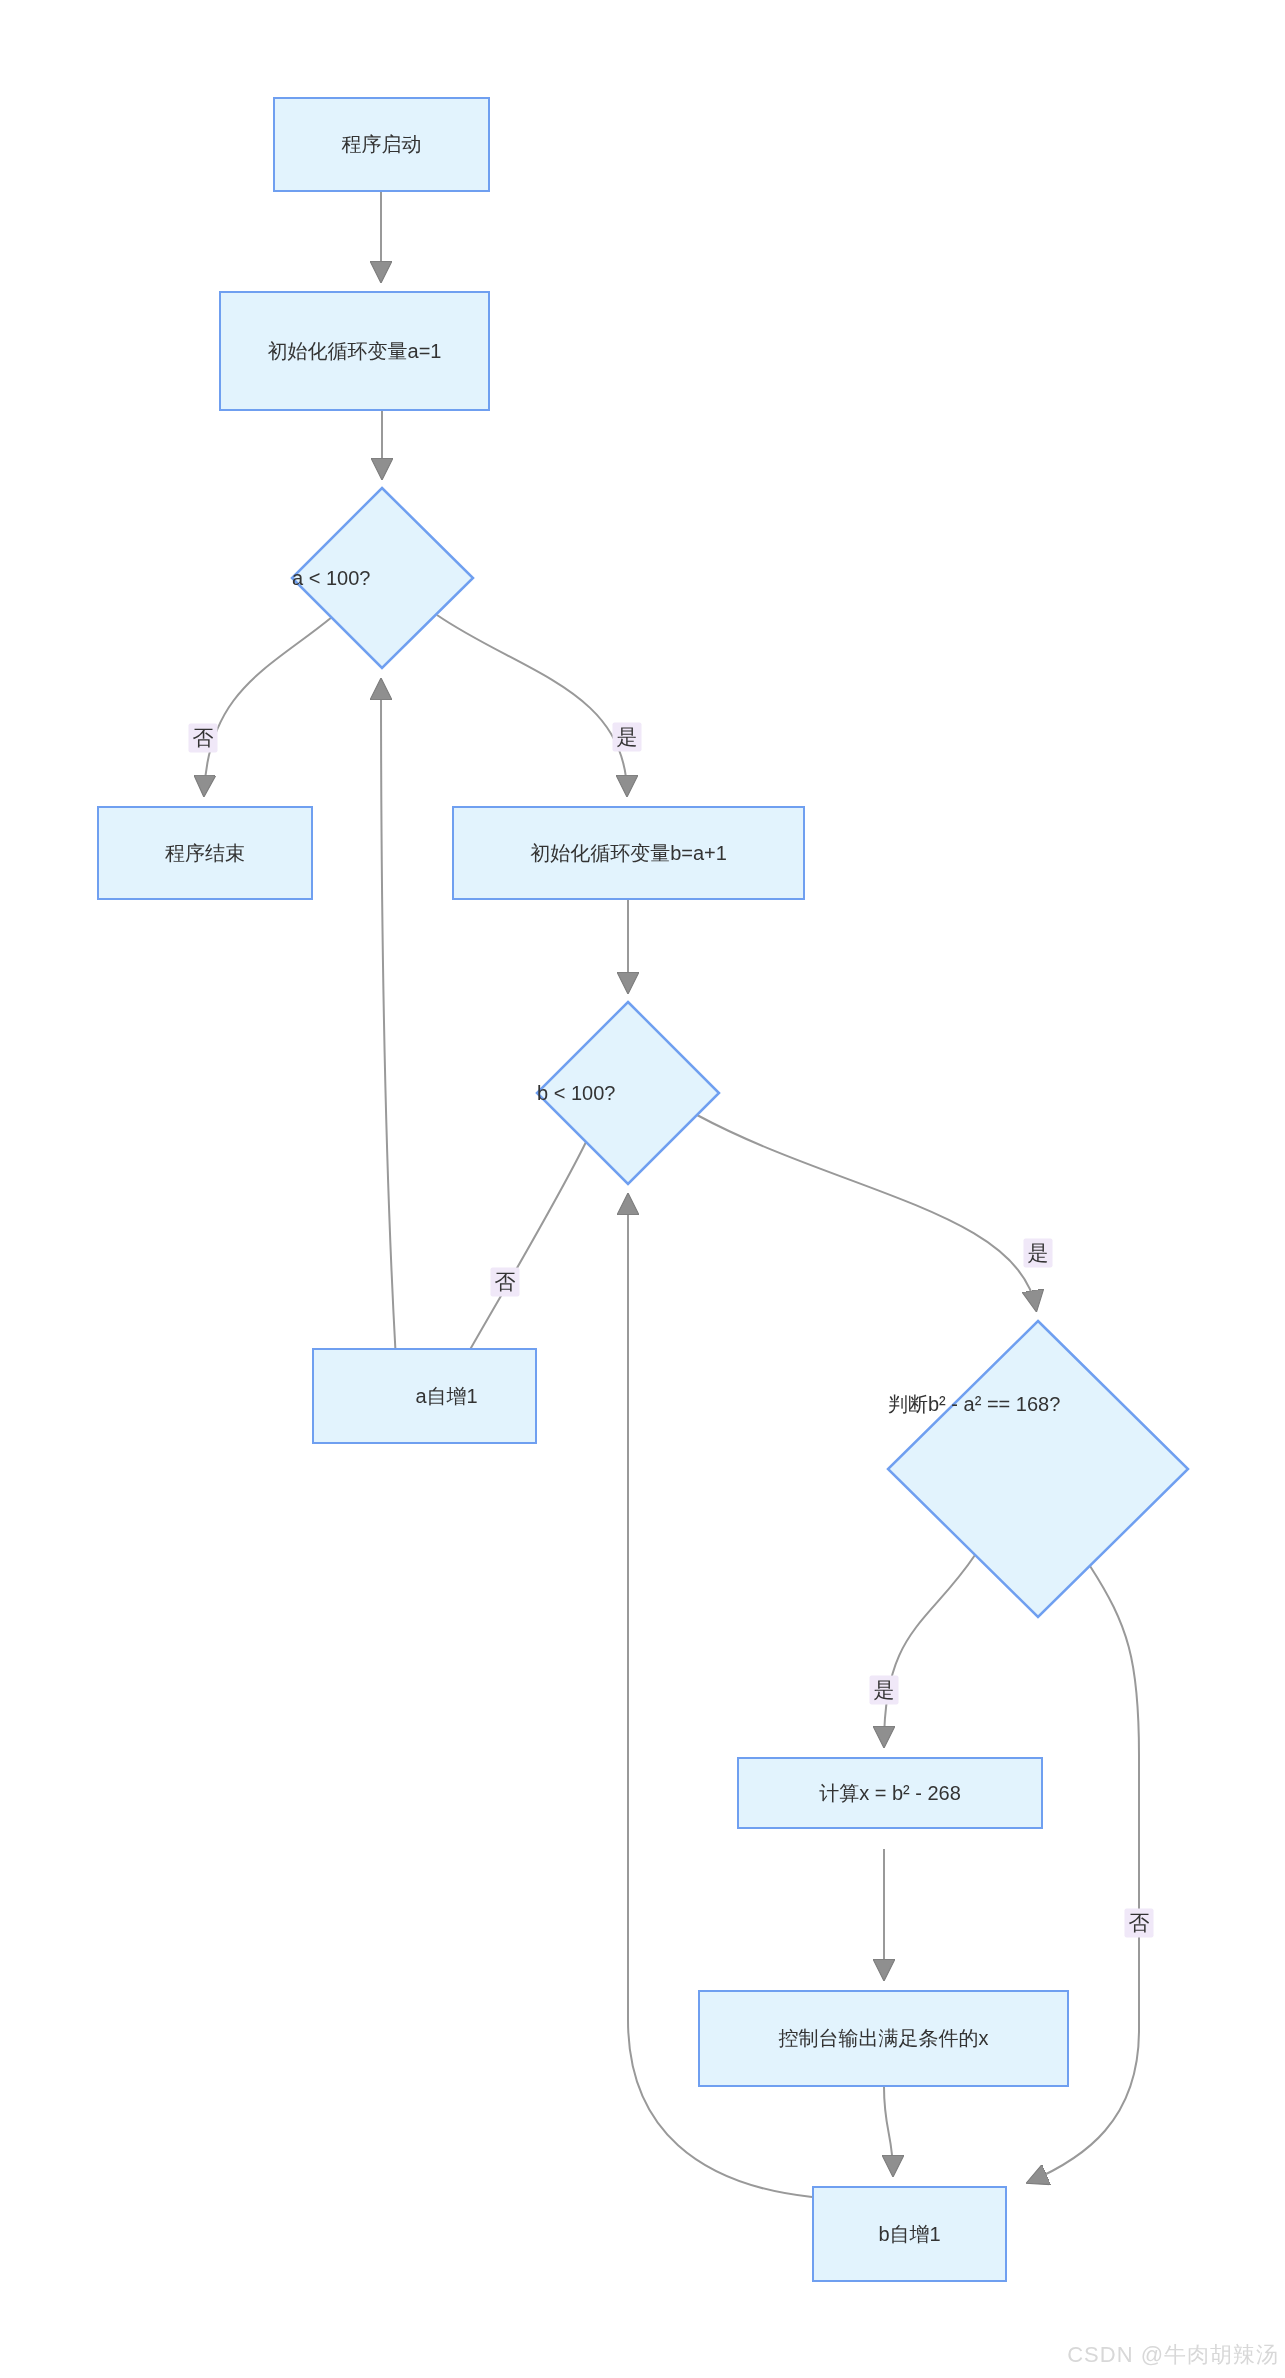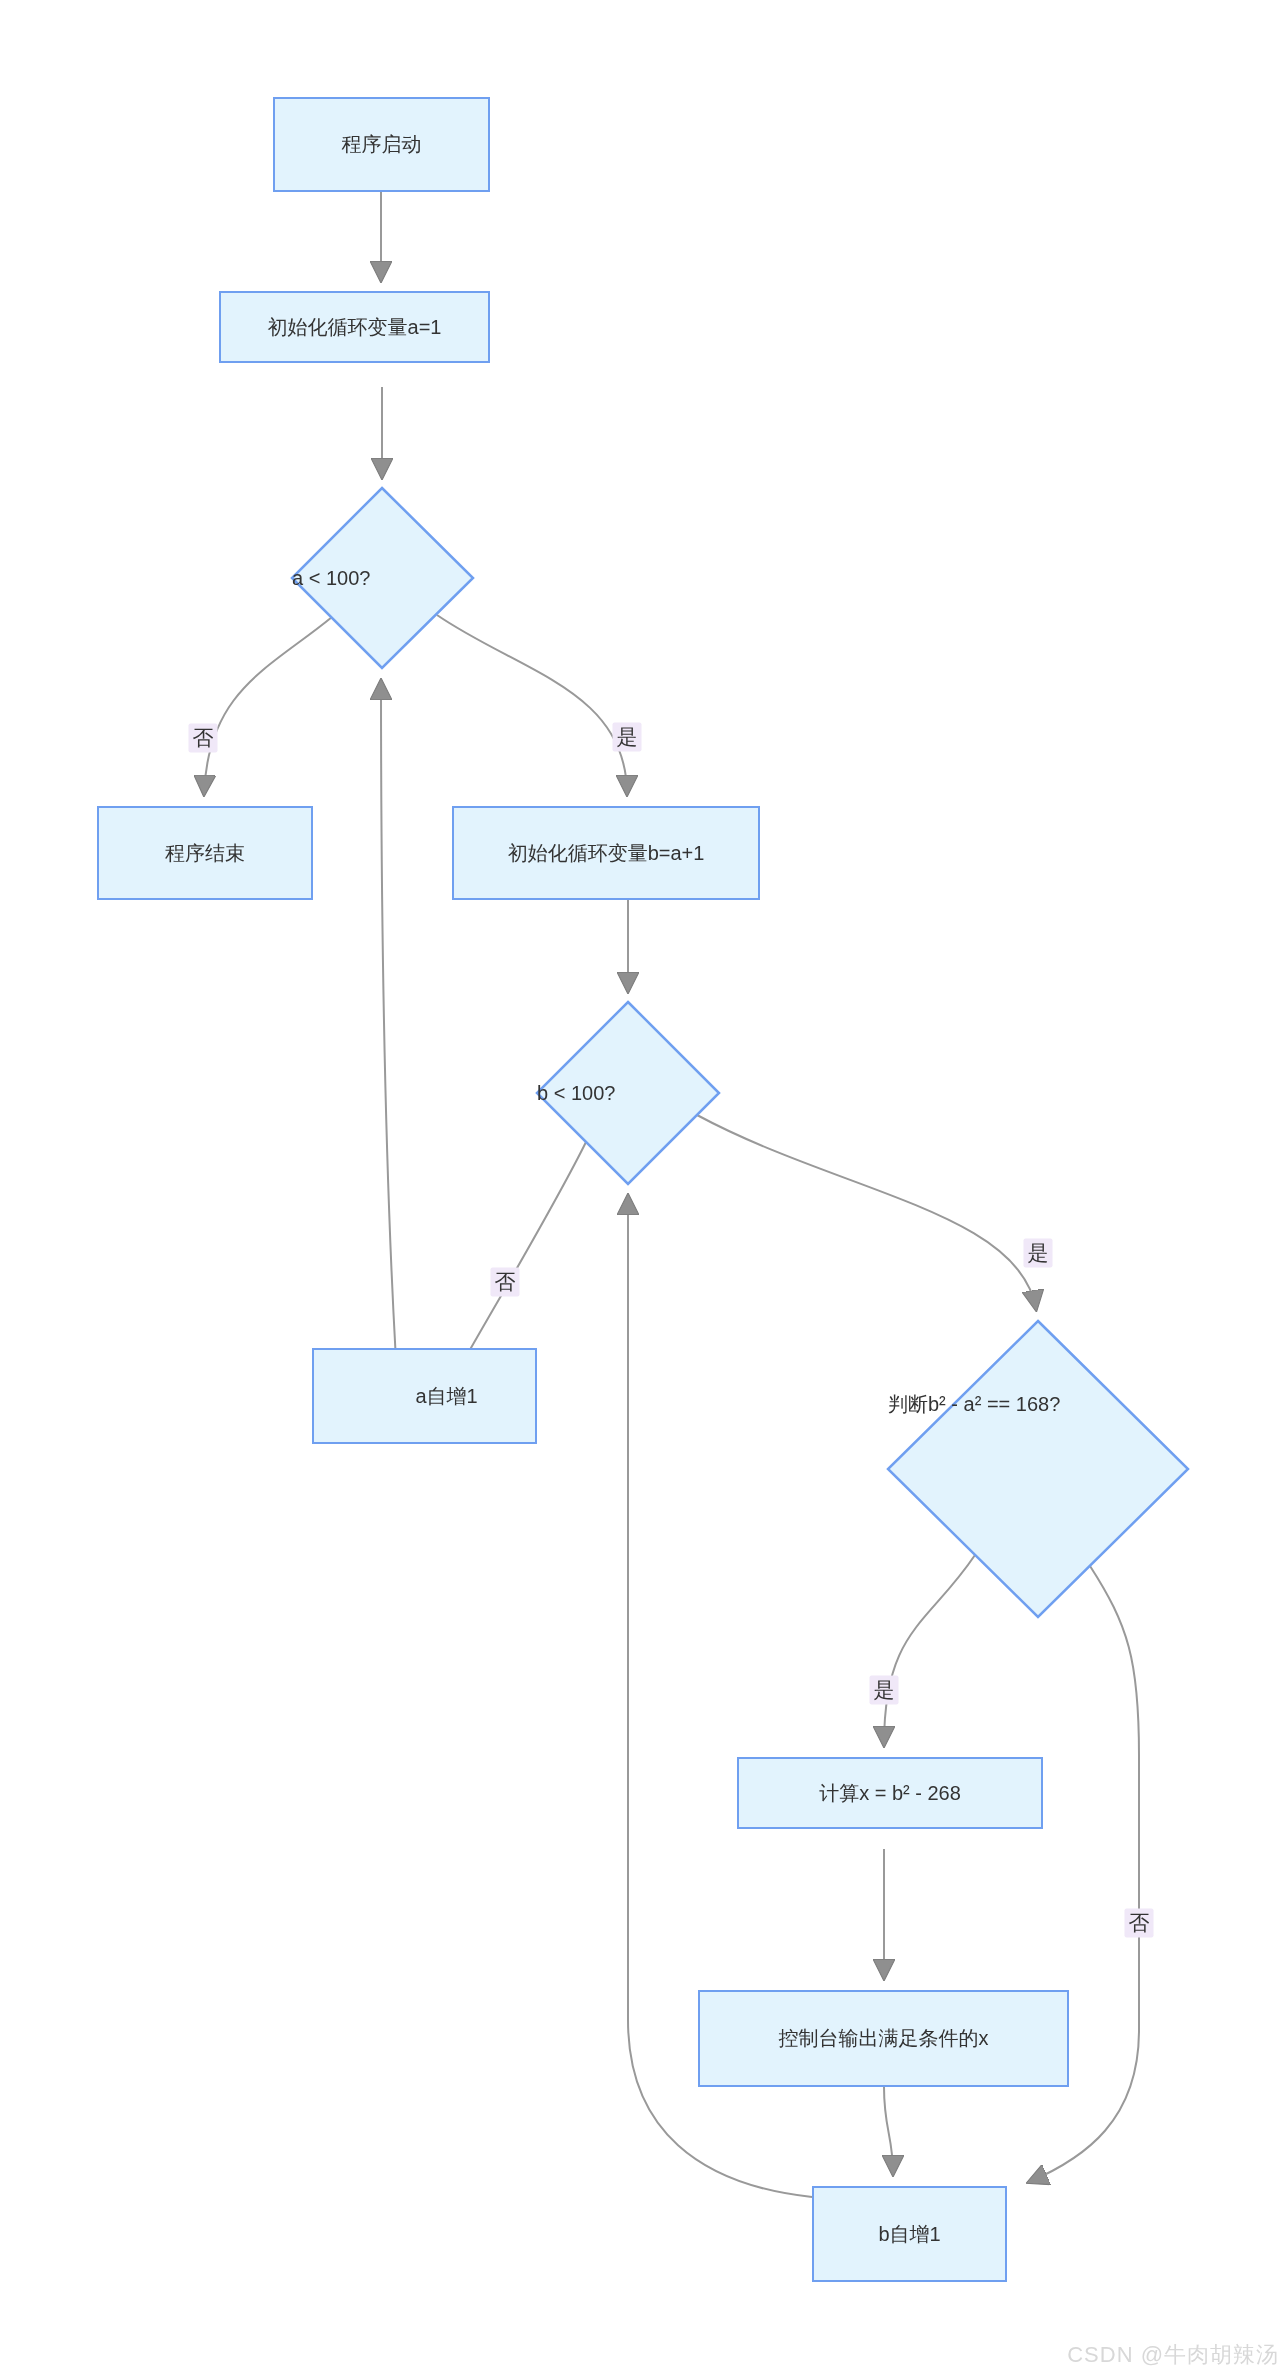--- a/index.html
+++ b/index.html
@@ -29,23 +29,23 @@
     position:absolute;z-index:3;display:flex;align-items:center;
     font-size:20px;color:var(--text);text-align:center;pointer-events:none;
   }
   .edge-label{
     position:absolute;z-index:4;transform:translate(-50%,-50%);
     background:var(--label-bg);color:var(--text);
     font-size:21px;line-height:1.1;padding:3px 4px;border-radius:2px;white-space:nowrap;
   }
   
   .n-start  {left:273px;top:97px;  width:217px;height:95px;}
-  .n-init-a {left:219px;top:291px; width:271px;height:72px;}
+  .n-init-a {left:219px;top:291px; width:271px;height:120px;}
   .n-end    {left:97px; top:806px; width:216px;height:94px;}
-  .n-init-b {left:452px;top:806px; width:308px;height:94px;}
+  .n-init-b {left:452px;top:806px; width:353px;height:94px;}
   .n-inc-a  {left:312px;top:1348px;width:225px;height:96px;padding-left:44px;}
   .n-calc   {left:737px;top:1757px;width:306px;height:72px;}
   .n-output {left:698px;top:1990px;width:371px;height:97px;}
   .n-inc-b  {left:812px;top:2186px;width:195px;height:96px;}
   
   .t-cond-a {left:292px;top:488px; width:180px;height:180px;}
   .t-cond-b {left:537px;top:1002px;width:182px;height:182px;}
   .t-check  {left:888px;top:1256px;width:300px;height:296px;}
   
   .l-cond-a-no {left:203px; top:738px;}

